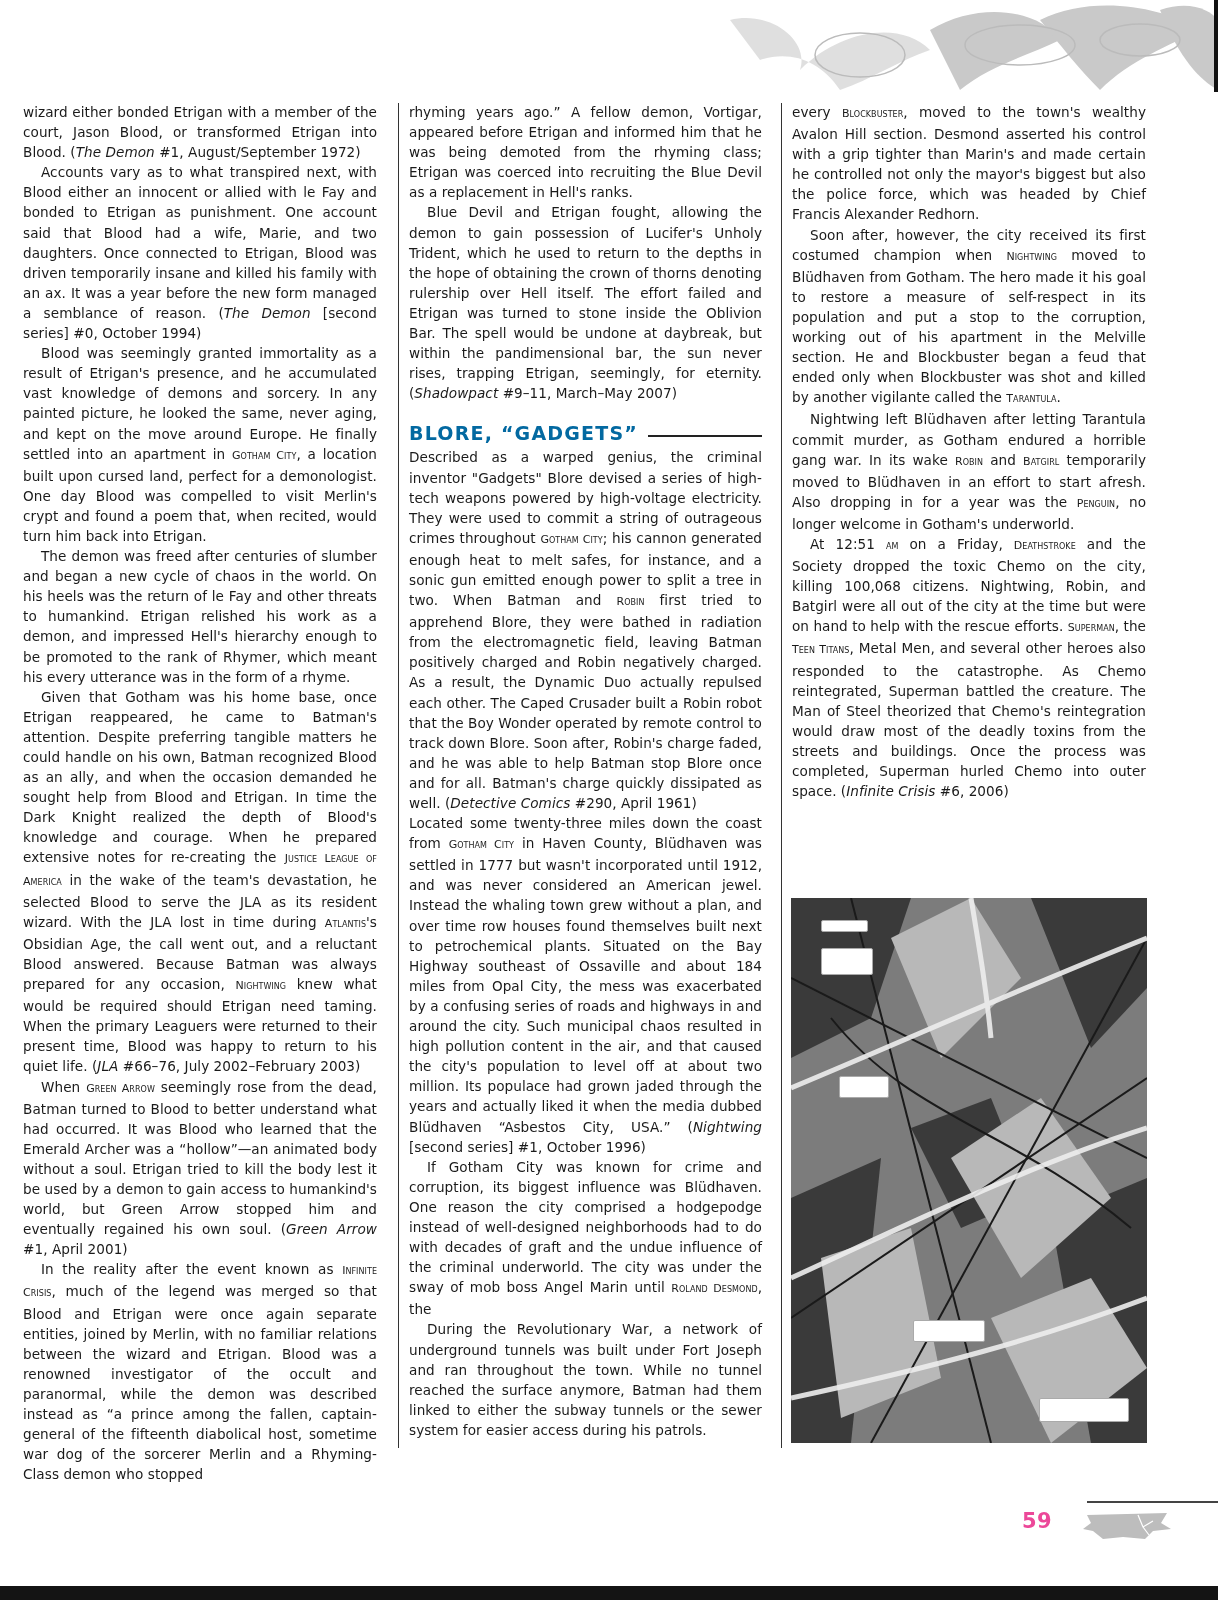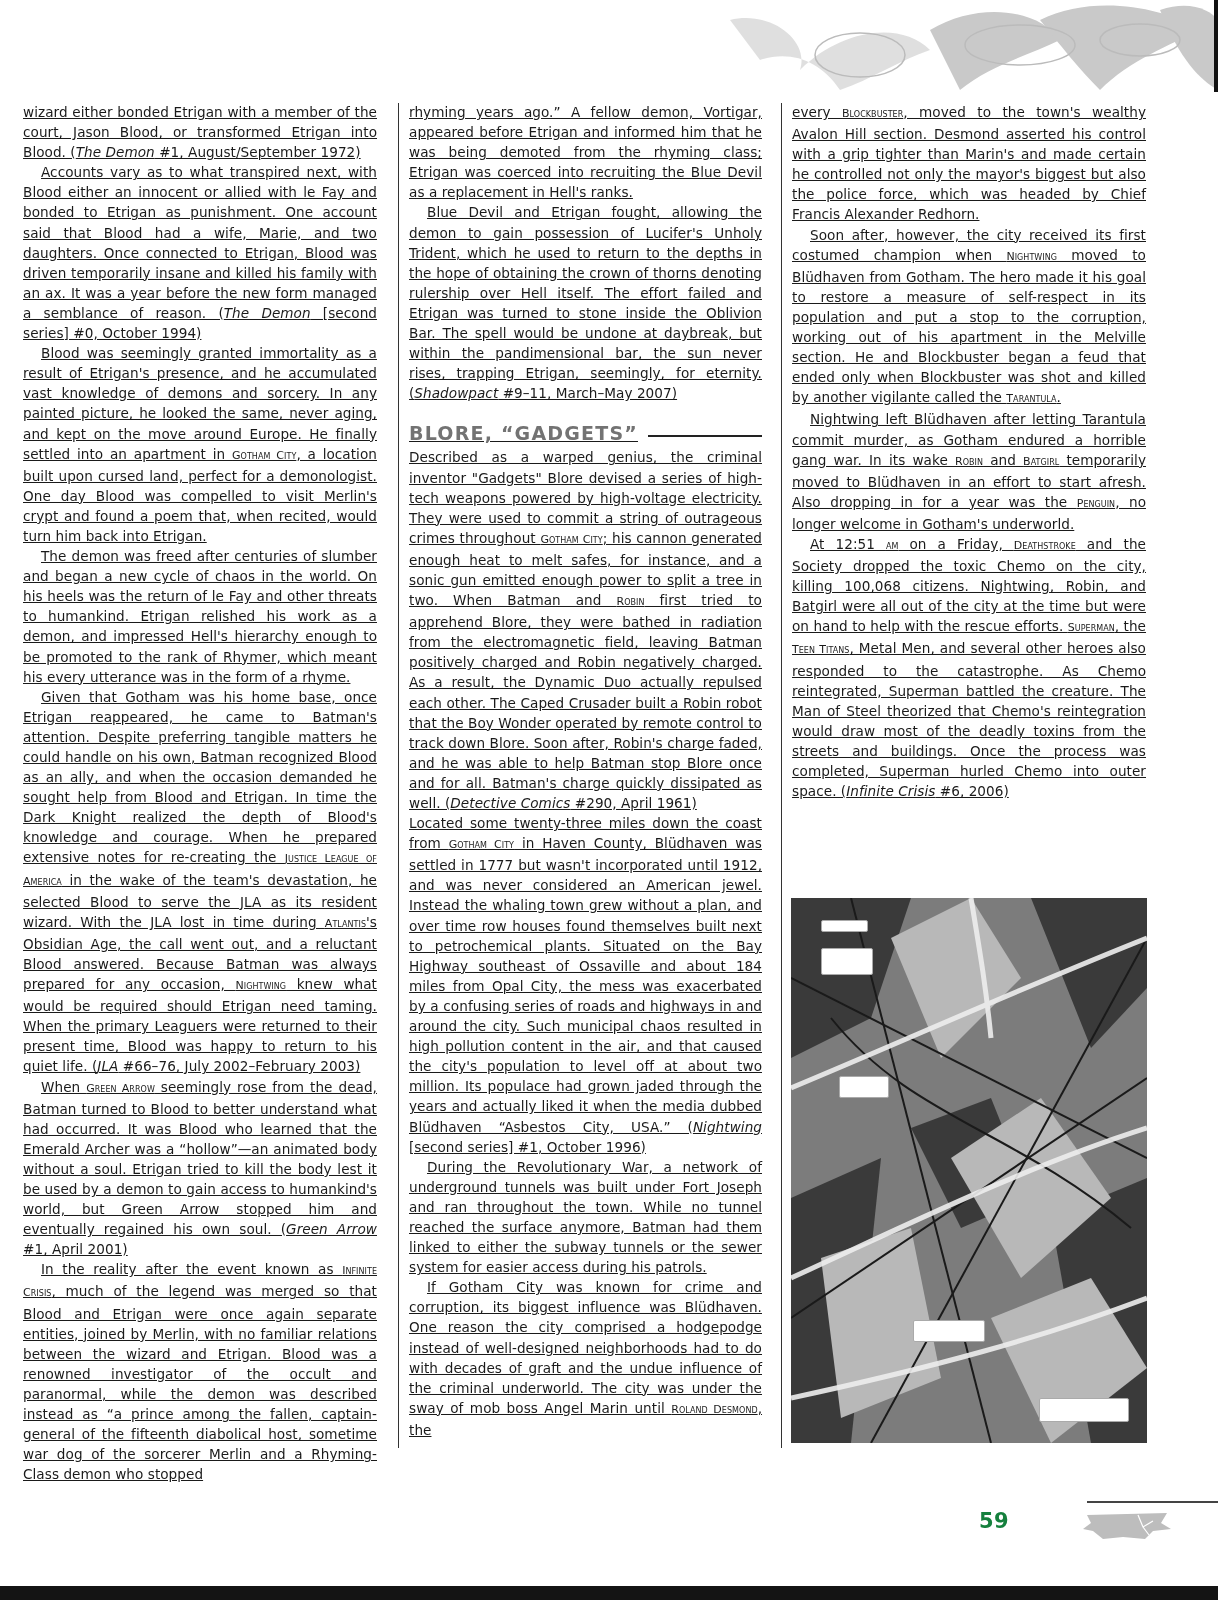--- a/index.html
+++ b/index.html
@@ -7,53 +7,53 @@
     width: 1218px; height: 1600px; position: relative; overflow: hidden;
     font-family: "DejaVu Sans", sans-serif; color: #1a1a1a;
   }
   .page { position: absolute; left: 0; top: 0; width: 1218px; height: 1600px; }
 
   .top-ornament { position: absolute; left: 600px; top: 0; width: 618px; height: 92px; }
 
   .col {
     position: absolute; top: 102px;
     font-size: 13.6px; line-height: 20.1px;
-    text-align: justify; letter-spacing: 0.05px; text-decoration: underline;
+    text-align: justify; letter-spacing: 0.05px;
   }
   .col-1 { left: 23px; width: 354px; }
   .col-2 { left: 409px; width: 353px; }
   .col-3 { left: 792px; width: 354px; }
 
   .rule-v { position: absolute; width: 1px; background: #333; }
   .rule-v.a { left: 398px; top: 103px; height: 1345px; }
   .rule-v.b { left: 781px; top: 103px; height: 1345px; }
 
   p { margin: 0; text-indent: 18px; }
   p.first { text-indent: 0; }
   .sc { font-variant: small-caps; font-size: 11px; }
   i { font-style: italic; }
 
   .heading {
     display: flex; align-items: center; margin: 18px 0 2px 0;
     font-family: "DejaVu Sans", sans-serif; font-weight: bold;
-    font-size: 19px; letter-spacing: 1.2px; line-height: 24px; color: #737373;
+    font-size: 19px; letter-spacing: 1.2px; line-height: 24px; color: #0369a1;
   }
   .heading .line { flex: 1; height: 2px; background: #222; margin-left: 10px; margin-top: 6px; }
 
   .figure {
     position: absolute; left: 791px; top: 898px; width: 356px; height: 545px;
     background: #8a8a8a; overflow: hidden;
   }
   .figure svg { display: block; width: 100%; height: 100%; }
   .caption-box { position: absolute; background: #fff; border: 1px solid #aaa; border-radius: 2px; }
 
   .footer-rule { position: absolute; left: 1087px; top: 1501px; width: 131px; height: 1.5px; background: #444; }
   .page-number {
-    position: absolute; left: 979px; top: 1509px; font-size: 21px; font-weight: bold;
-    font-family: "DejaVu Sans", sans-serif; color: #15803d; letter-spacing: 0.5px;
+    position: absolute; left: 1022px; top: 1509px; font-size: 21px; font-weight: bold;
+    font-family: "DejaVu Sans", sans-serif; color: #ec4899; letter-spacing: 0.5px;
   }
   .footer-ornament { position: absolute; left: 1083px; top: 1507px; width: 90px; height: 34px; }
   .bottom-bar { position: absolute; left: 0; top: 1586px; width: 1218px; height: 14px; background: #141414; }
 </style>
 </head>
 <body>
 
 <div class="page">
 
   <svg class="top-ornament" viewBox="0 0 618 92">
@@ -88,22 +88,22 @@
     <p class="first"><span>rhyming years ago.” A fellow demon, Vortigar, appeared before Etrigan and informed him that he was being demoted from the rhyming class; Etrigan was coerced into recruiting the Blue Devil as a replacement in Hell's ranks.</span></p>
     <p><span>Blue Devil and Etrigan fought, allowing the demon to gain possession of Lucifer's Unholy Trident, which he used to return to the depths in the hope of obtaining the crown of thorns denoting rulership over Hell itself. The effort failed and Etrigan was turned to stone inside the Oblivion Bar. The spell would be undone at daybreak, but within the pandimensional bar, the sun never rises, trapping Etrigan, seemingly, for eternity. (</span><i>Shadowpact</i><span> #9–11, March–May 2007)</span></p>
 
     <div class="heading">
         <span>BLORE, “GADGETS”</span>
         <span class="line"></span>
       </div>
     <p class="first"><span>Described as a warped genius, the criminal inventor "Gadgets" Blore devised a series of high-tech weapons powered by high-voltage electricity. They were used to commit a string of outrageous crimes throughout </span><span class="sc">Gotham City</span><span>; his cannon generated enough heat to melt safes, for instance, and a sonic gun emitted enough power to split a tree in two. When Batman and </span><span class="sc">Robin</span><span> first tried to apprehend Blore, they were bathed in radiation from the electromagnetic field, leaving Batman positively charged and Robin negatively charged. As a result, the Dynamic Duo actually repulsed each other. The Caped Crusader built a Robin robot that the Boy Wonder operated by remote control to track down Blore. Soon after, Robin's charge faded, and he was able to help Batman stop Blore once and for all. Batman's charge quickly dissipated as well. (</span><i>Detective Comics</i><span> #290, April 1961)</span></p>
 
     <p class="first"><span>Located some twenty-three miles down the coast from </span><span class="sc">Gotham City</span><span> in Haven County, Blüdhaven was settled in 1777 but wasn't incorporated until 1912, and was never considered an American jewel. Instead the whaling town grew without a plan, and over time row houses found themselves built next to petrochemical plants. Situated on the Bay Highway southeast of Ossaville and about 184 miles from Opal City, the mess was exacerbated by a confusing series of roads and highways in and around the city. Such municipal chaos resulted in high pollution content in the air, and that caused the city's population to level off at about two million. Its populace had grown jaded through the years and actually liked it when the media dubbed Blüdhaven “Asbestos City, USA.” (</span><i>Nightwing</i><span> [second series] #1, October 1996)</span></p>
+    <p><span>If Gotham City was known for crime and corruption, its biggest influence was Blüdhaven. One reason the city comprised a hodgepodge instead of well-designed neighborhoods had to do with decades of graft and the undue influence of the criminal underworld. The city was under the sway of mob boss Angel Marin until </span><span class="sc">Roland Desmond</span><span>, the</span></p>
     <p><span>During the Revolutionary War, a network of underground tunnels was built under Fort Joseph and ran throughout the town. While no tunnel reached the surface anymore, Batman had them linked to either the subway tunnels or the sewer system for easier access during his patrols.</span></p>
-    <p><span>If Gotham City was known for crime and corruption, its biggest influence was Blüdhaven. One reason the city comprised a hodgepodge instead of well-designed neighborhoods had to do with decades of graft and the undue influence of the criminal underworld. The city was under the sway of mob boss Angel Marin until </span><span class="sc">Roland Desmond</span><span>, the</span></p>
   </div>
 
   <div class="col col-3">
     <p class="first"><span>every </span><span class="sc">Blockbuster</span><span>, moved to the town's wealthy Avalon Hill section. Desmond asserted his control with a grip tighter than Marin's and made certain he controlled not only the mayor's biggest but also the police force, which was headed by Chief Francis Alexander Redhorn.</span></p>
     <p><span>Soon after, however, the city received its first costumed champion when </span><span class="sc">Nightwing</span><span> moved to Blüdhaven from Gotham. The hero made it his goal to restore a measure of self-respect in its population and put a stop to the corruption, working out of his apartment in the Melville section. He and Blockbuster began a feud that ended only when Blockbuster was shot and killed by another vigilante called the </span><span class="sc">Tarantula</span><span>.</span></p>
     <p><span>Nightwing left Blüdhaven after letting Tarantula commit murder, as Gotham endured a horrible gang war. In its wake </span><span class="sc">Robin</span><span> and </span><span class="sc">Batgirl</span><span> temporarily moved to Blüdhaven in an effort to start afresh. Also dropping in for a year was the </span><span class="sc">Penguin</span><span>, no longer welcome in Gotham's underworld.</span></p>
     <p><span>At 12:51 </span><span class="sc">am</span><span> on a Friday, </span><span class="sc">Deathstroke</span><span> and the Society dropped the toxic Chemo on the city, killing 100,068 citizens. Nightwing, Robin, and Batgirl were all out of the city at the time but were on hand to help with the rescue efforts. </span><span class="sc">Superman</span><span>, the </span><span class="sc">Teen Titans</span><span>, Metal Men, and several other heroes also responded to the catastrophe. As Chemo reintegrated, Superman battled the creature. The Man of Steel theorized that Chemo's reintegration would draw most of the deadly toxins from the streets and buildings. Once the process was completed, Superman hurled Chemo into outer space. (</span><i>Infinite Crisis</i><span> #6, 2006)</span></p>
   </div>
 
   <div class="figure">

